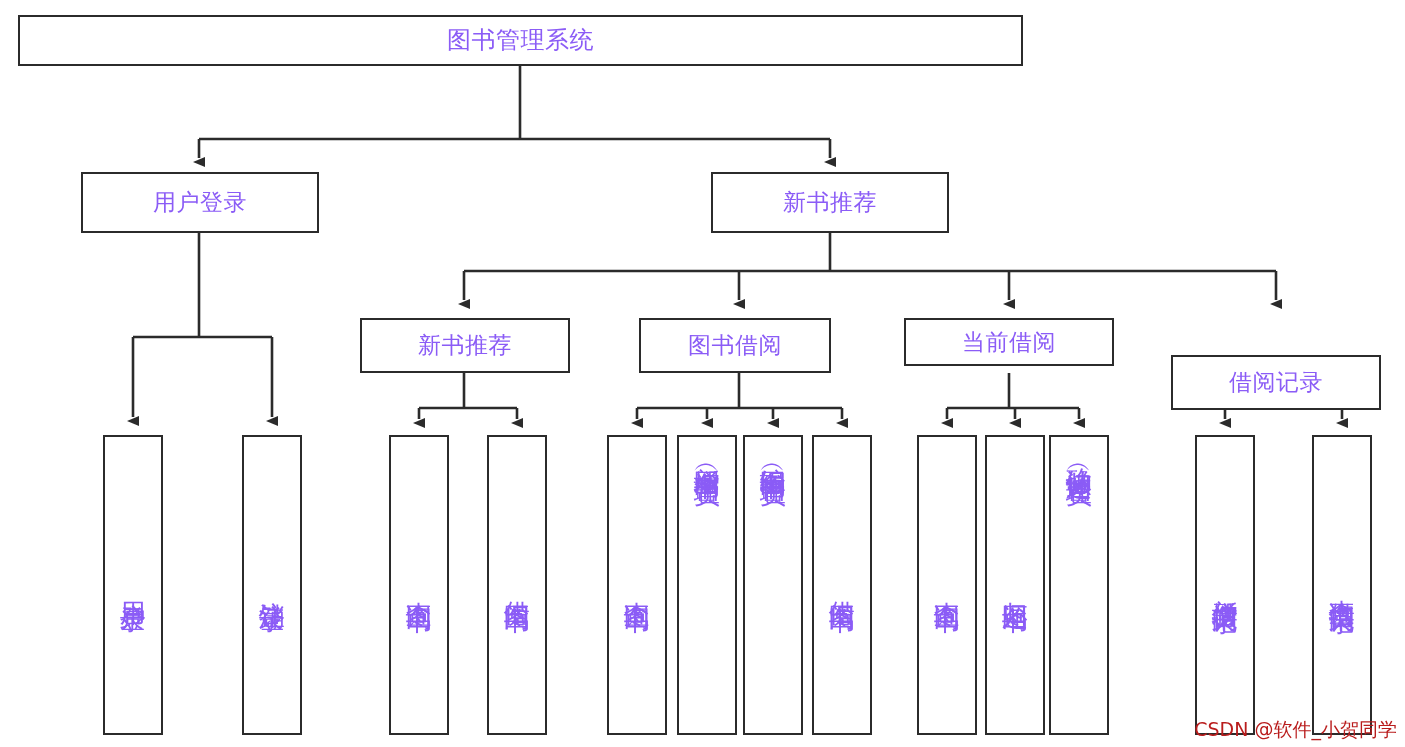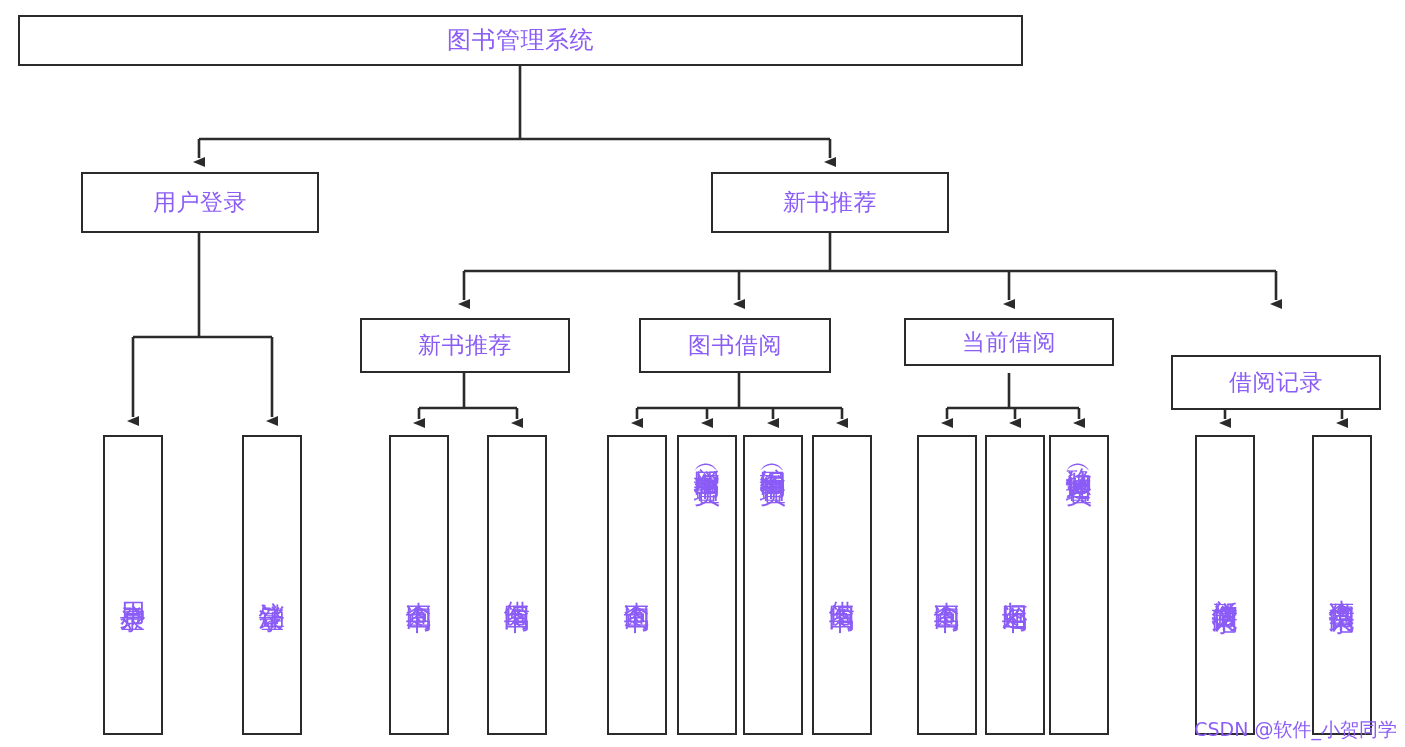--- a/index.html
+++ b/index.html
@@ -69,21 +69,21 @@
   
   .node.vert.short {
     align-items: center;
     padding-top: 0;
   }
   #watermark {
     position: absolute;
     right: 8px;
     bottom: 4px;
     font-size: 19px;
-    color: #8b5cf6;
+    color: #b91c1c;
     white-space: nowrap;
     z-index: 5;
     font-family: "DejaVu Sans", "Liberation Sans", sans-serif;
   }
 </style>
 </head>
 <body>
 
 <div id="diagram-root">
 

